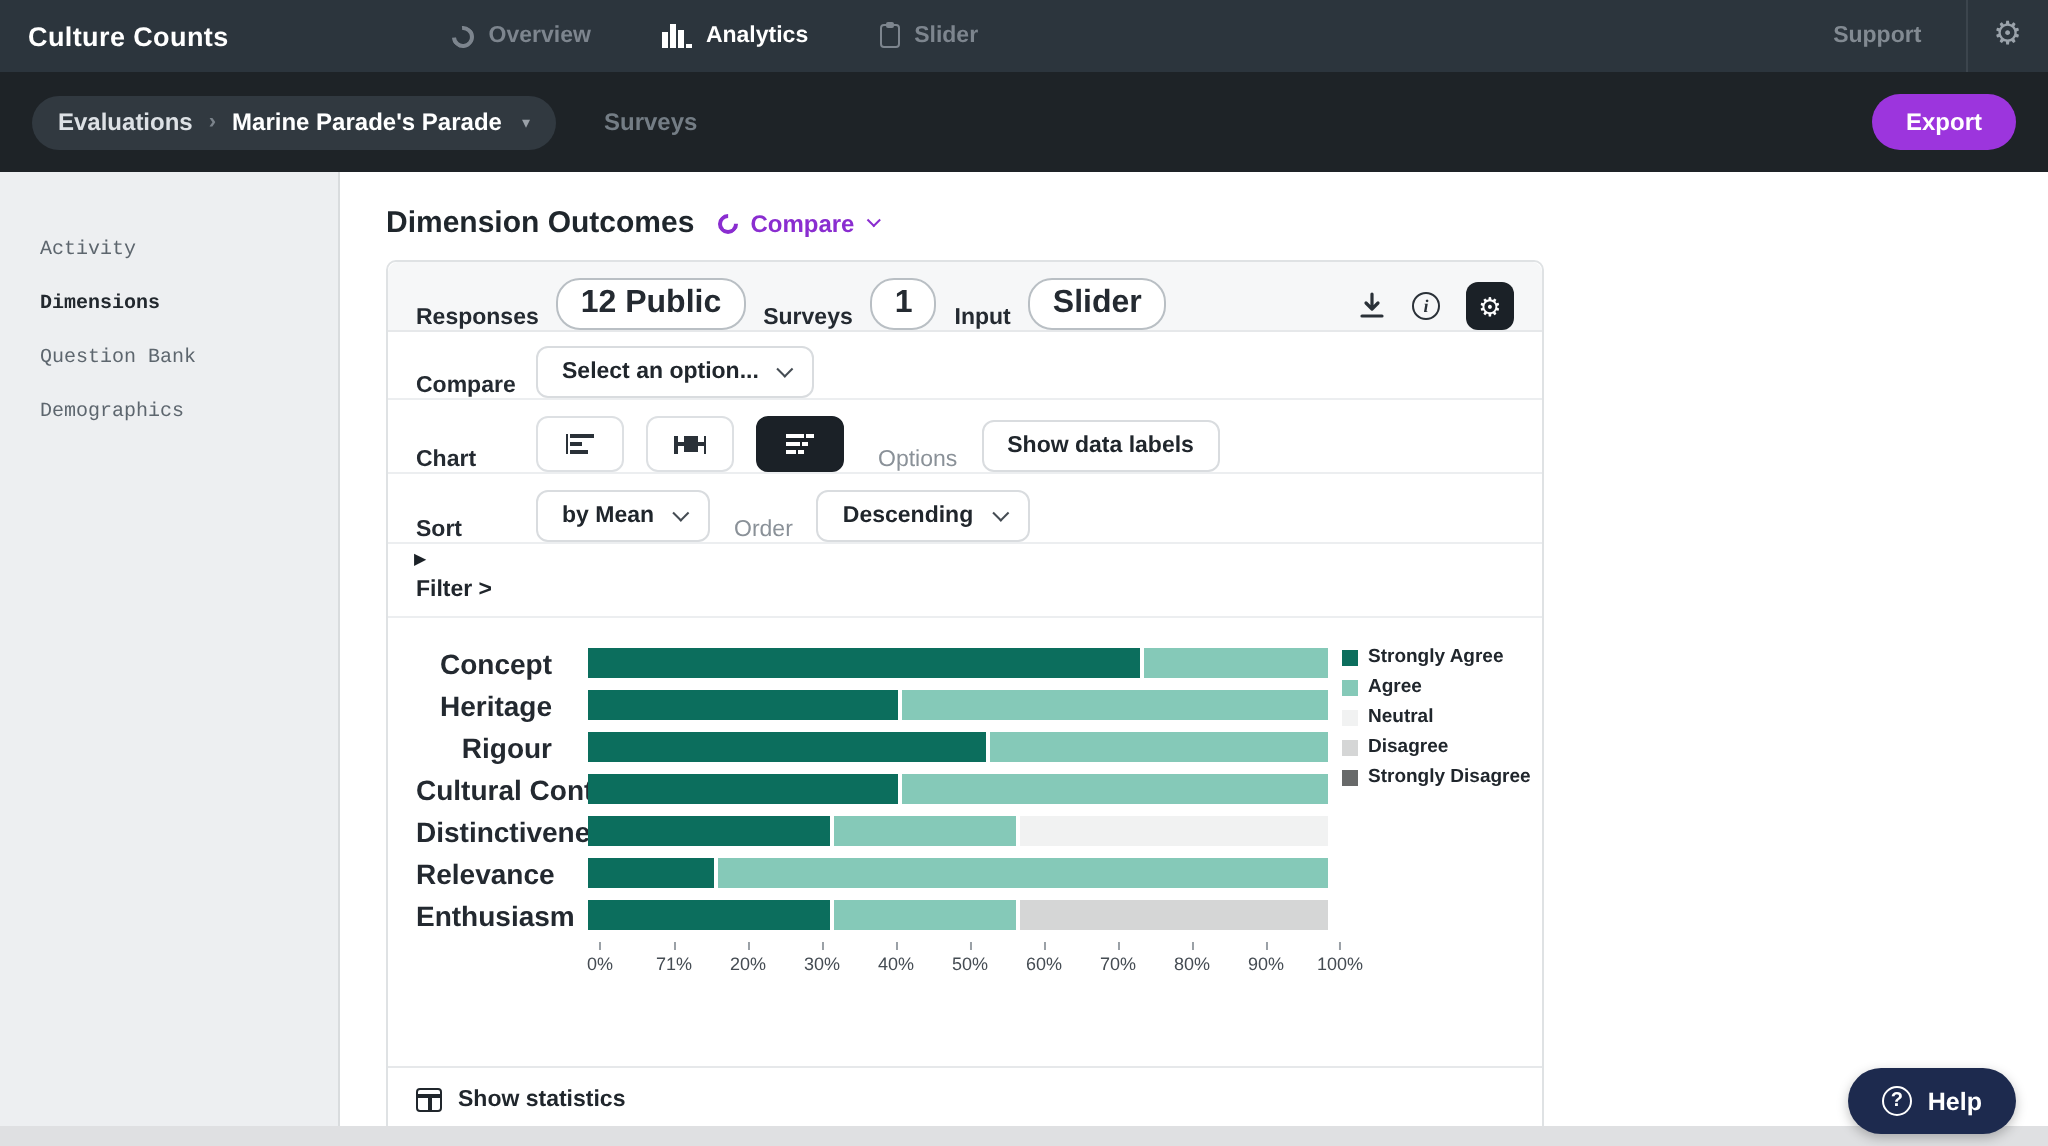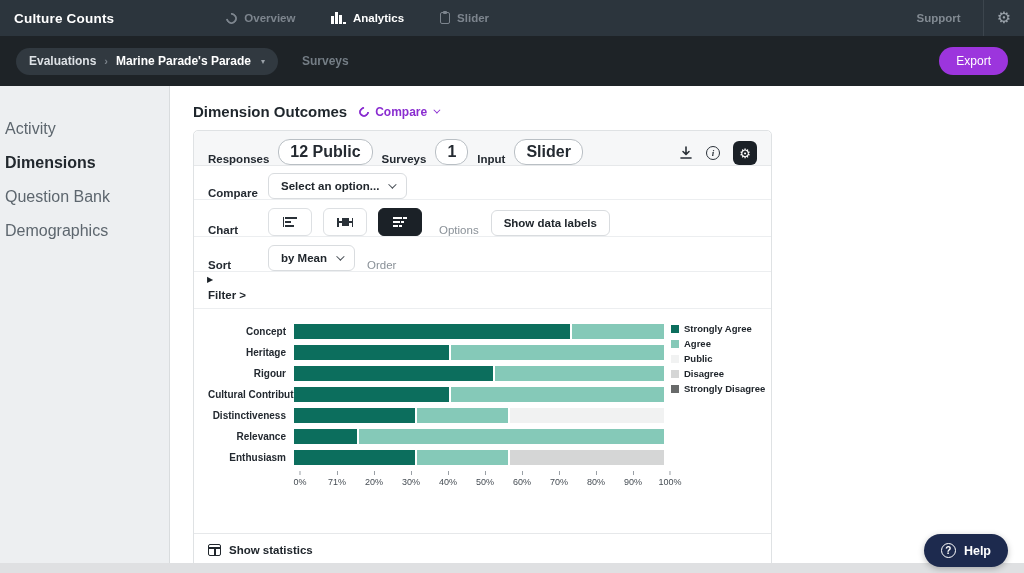--- a/index.html
+++ b/index.html
@@ -29,25 +29,25 @@
   .top-divider{width:1px;height:36px;background:#3c454d;}
   .gear-glyph{font-size:16px;color:#9aa2aa;padding:0 13px;cursor:pointer;line-height:36px;}
   
   .subnav{position:absolute;top:36px;left:0;right:0;height:50px;background:#1e2327;display:flex;align-items:center;padding:0 16px;}
   .crumb-pill{background:#313940;border-radius:16px;height:27px;display:flex;align-items:center;padding:0 13px;gap:8px;font-size:12px;cursor:pointer;}
   .crumb-root{color:#dde1e5;font-weight:bold;}
   .crumb-sep{color:#7b838b;font-size:11px;font-weight:bold;}
   .crumb-current{color:#ffffff;font-weight:bold;}
   .crumb-caret{color:#9aa1a8;font-size:8px;margin-left:2px;}
   .surveys-label{margin-left:24px;font-size:12px;font-weight:bold;color:#747d85;cursor:pointer;}
-  .export-btn{margin-left:auto;background:#9c35dd;color:#fff;font-weight:normal;font-size:12px;border:none;border-radius:15px;padding:7px 17px;cursor:pointer;}
+  .export-btn{margin-left:auto;background:#9c35dd;color:#fff;font-weight:bold;font-size:12px;border:none;border-radius:15px;padding:7px 17px;cursor:pointer;}
   
   .content{position:absolute;top:86px;left:0;right:0;bottom:0;display:flex;background:#fff;}
   .sidebar{width:170px;background:#edeff1;border-right:1px solid #d9dcde;padding-top:26px;flex-shrink:0;}
-  .side-item{padding:8px 5px;font-size:16px;color:#5d666e;cursor:pointer;}
+  .side-item{padding:8px 20px;font-size:10px;color:#5d666e;cursor:pointer;font-family:Liberation Mono, monospace;}
   .side-item.active{color:#22282e;font-weight:bold;}
   .main{flex:1;position:relative;background:#fff;}
   .page-head{position:absolute;left:23px;top:17px;display:flex;align-items:center;gap:12px;}
   .page-title{font-size:15px;font-weight:bold;color:#1f262c;}
   .compare-link{display:flex;align-items:center;gap:6px;color:#8a2dd0;cursor:pointer;}
   .compare-ring{width:10px;height:10px;border:2.5px solid #8a2dd0;border-radius:50%;border-right-color:transparent;transform:rotate(-45deg);}
   .compare-text{font-size:12px;font-weight:bold;}
   .chev{width:6px;height:6px;border-right:1.8px solid currentColor;border-bottom:1.8px solid currentColor;transform:rotate(45deg) translateY(-2px);}
   .chev.small{width:5px;height:5px;}
   
@@ -81,21 +81,21 @@
   .icon-box .box{width:7px;height:8px;background:#2a3138;}
   .icon-stacked{display:flex;flex-direction:column;gap:1.5px;}
   .icon-stacked .r{display:flex;gap:1.5px;}
   .icon-stacked .r i{display:block;height:2.5px;background:#fff;}
   .row-filter{height:37px;display:block;position:relative;border-bottom:1px solid #eceef0;padding:0 14px;}
   .filter-tri{position:absolute;top:3px;left:13px;font-size:8px;color:#1b2127;}
   .filter-label{position:absolute;bottom:7px;left:14px;font-size:11.5px;font-weight:bold;color:#20262c;cursor:pointer;}
   
   .chart-area{position:relative;height:225px;padding:15px 0 0 14px;border-bottom:1px solid #e6e8ea;}
   .chart-row{display:flex;align-items:center;height:15px;margin-bottom:6px;}
-  .chart-label{width:86px;flex-shrink:0;text-align:right;font-size:10px;font-weight:bold;color:#232930;padding-right:8px;white-space:nowrap;}
+  .chart-label{width:86px;flex-shrink:0;text-align:right;font-size:14px;font-weight:bold;color:#232930;padding-right:18px;white-space:nowrap;}
   .chart-track{width:370px;height:15px;display:flex;gap:2px;}
   .chart-seg{height:100%;}
   .axis{position:relative;margin-left:92px;width:370px;height:24px;margin-top:2px;}
   .tick{position:absolute;top:0;transform:translateX(-50%);text-align:center;}
   .tick .mark{width:1px;height:4px;background:#9aa0a6;margin:0 auto 2px auto;}
   .tick .tlabel{font-size:9px;color:#454c53;}
   .legend{position:absolute;top:14px;right:8px;width:92px;}
   .legend-item{display:flex;align-items:center;gap:5px;margin-bottom:4px;}
   .legend-swatch{width:8px;height:8px;flex-shrink:0;}
   .legend-label{font-size:9.5px;font-weight:bold;color:#20262c;white-space:nowrap;}
@@ -240,20 +240,24 @@
           <button class="plain-btn">Show data labels</button>
         </div>
 
         <div class="p-row row-sort">
           <span class="p-label w">Sort</span>
           <span class="dd">
             <span>by Mean</span>
             <span class="chev"></span>
           </span>
           <span class="grey-label" style="margin:0 12px;">Order</span>
+          <span class="dd">
+            <span>Descending</span>
+            <span class="chev"></span>
+          </span>
         </div>
 
         <div class="row-filter">
           <span class="filter-tri">▶</span>
           <span class="filter-label">Filter &gt;</span>
         </div>
 
         <div class="chart-area">
           <div>
               <div class="chart-row">
@@ -358,21 +362,21 @@
               <div class="legend-item">
                 <span class="legend-swatch" style="background: rgb(12, 110, 93);"></span>
                 <span class="legend-label">Strongly Agree</span>
               </div>
               <div class="legend-item">
                 <span class="legend-swatch" style="background: rgb(133, 201, 184);"></span>
                 <span class="legend-label">Agree</span>
               </div>
               <div class="legend-item">
                 <span class="legend-swatch" style="background: rgb(241, 242, 242);"></span>
-                <span class="legend-label">Public</span>
+                <span class="legend-label">Neutral</span>
               </div>
               <div class="legend-item">
                 <span class="legend-swatch" style="background: rgb(213, 214, 214);"></span>
                 <span class="legend-label">Disagree</span>
               </div>
               <div class="legend-item">
                 <span class="legend-swatch" style="background: rgb(104, 106, 106);"></span>
                 <span class="legend-label">Strongly Disagree</span>
               </div>
             </div>

